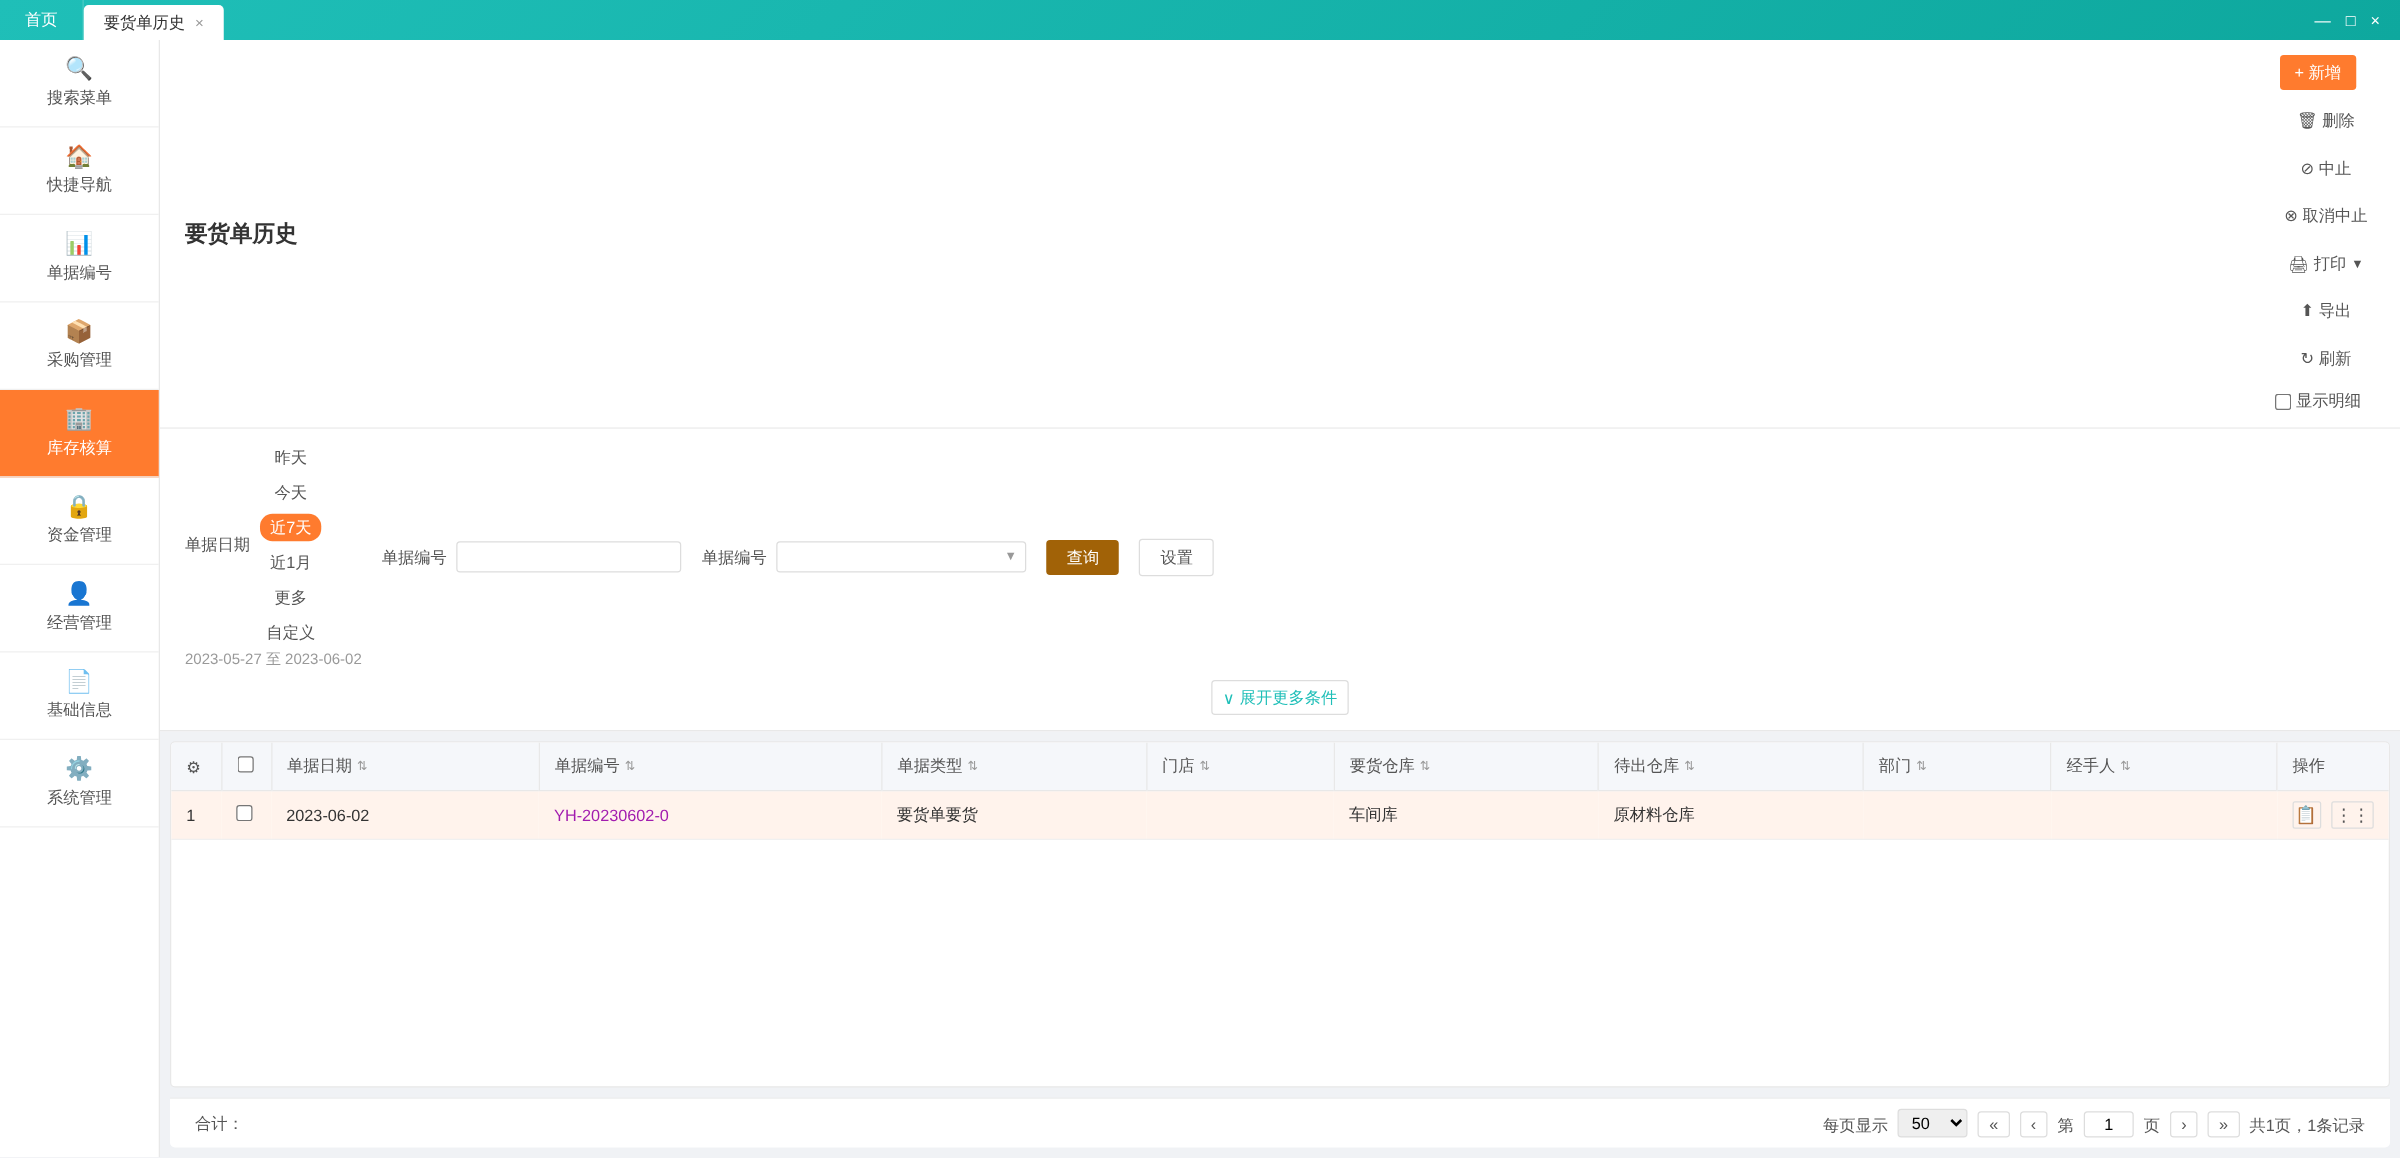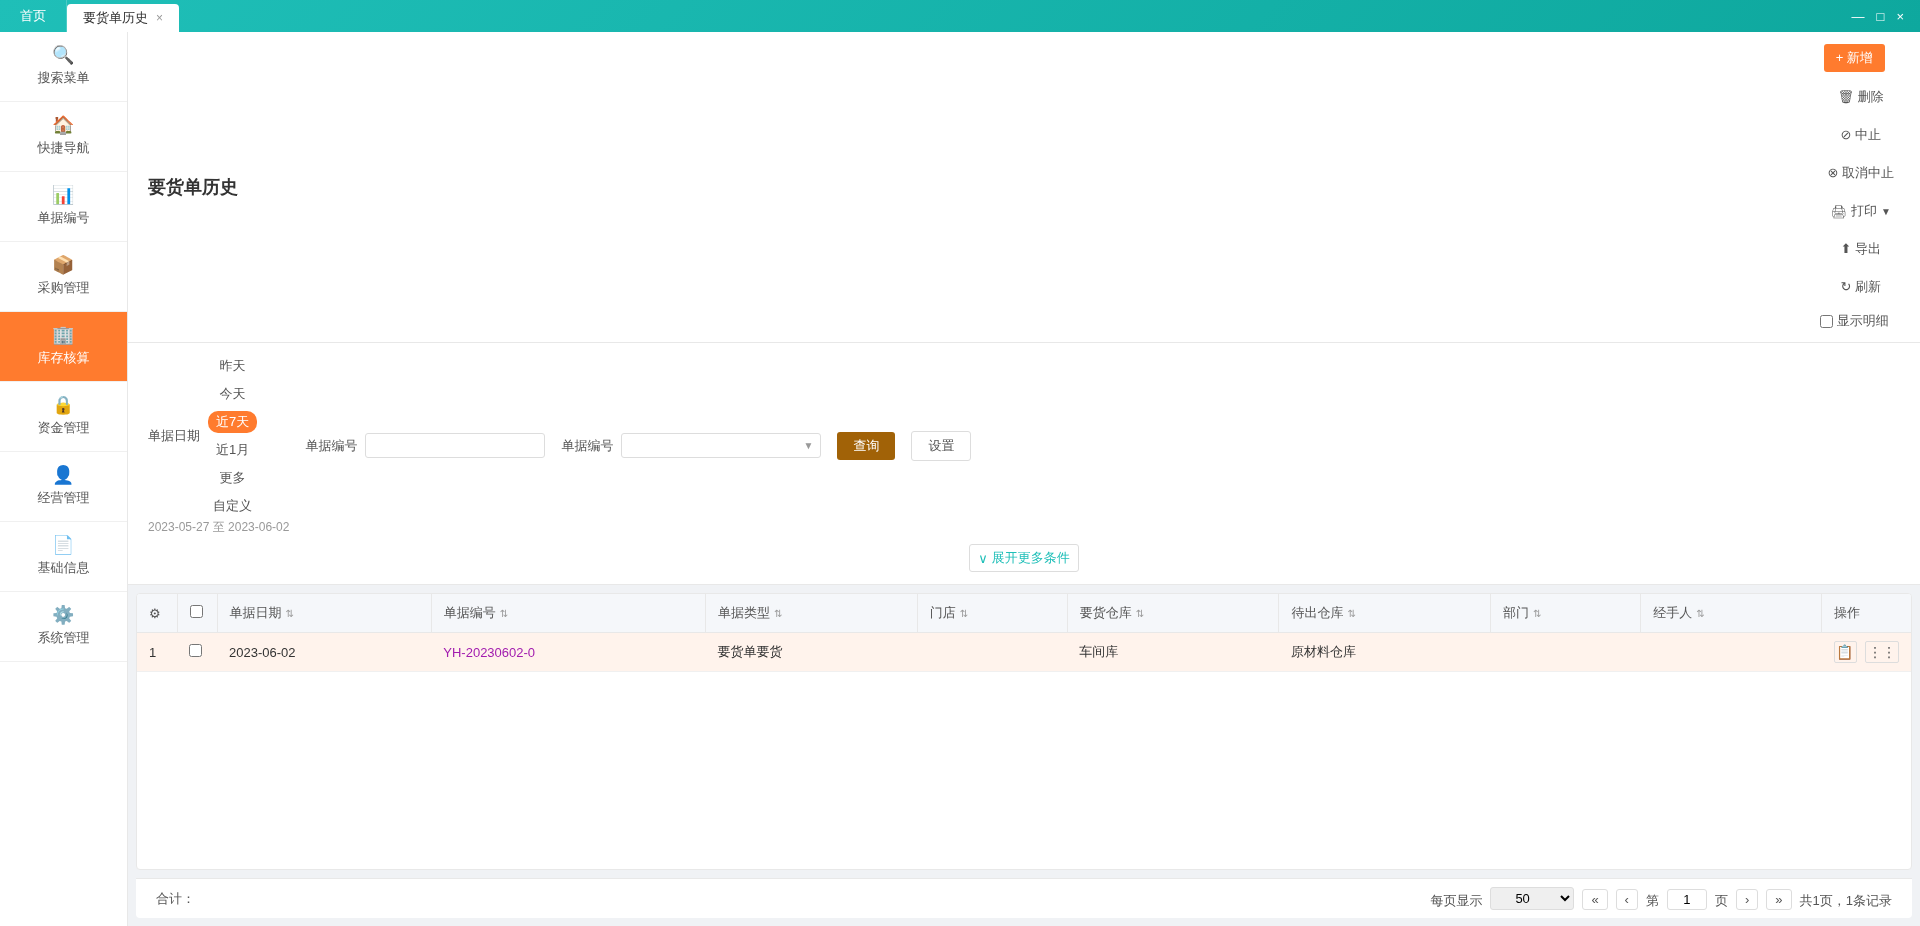--- a/index.html
+++ b/index.html
@@ -338,21 +338,21 @@
     .pagination {
       display: flex;
       align-items: flex-end;
       gap: 8px;
       font-size: 13px;
       color: #555;
     }
     .page-size-select {
       border: 1px solid #ddd;
       border-radius: 3px;
-      padding: 2px 20px;
+      padding: 2px 6px;
       font-size: 13px;
       cursor: pointer;
     }
     .page-btn {
       border: 1px solid #ddd;
       background: white;
       border-radius: 3px;
       padding: 2px 8px;
       cursor: pointer;
       font-size: 13px;

